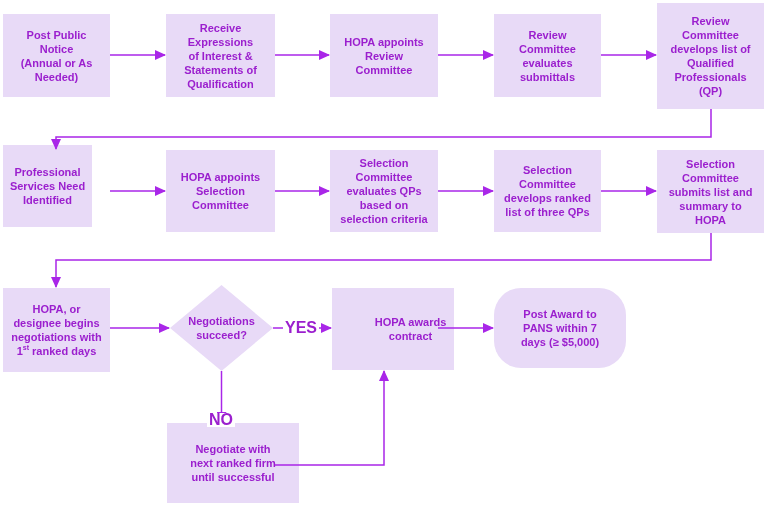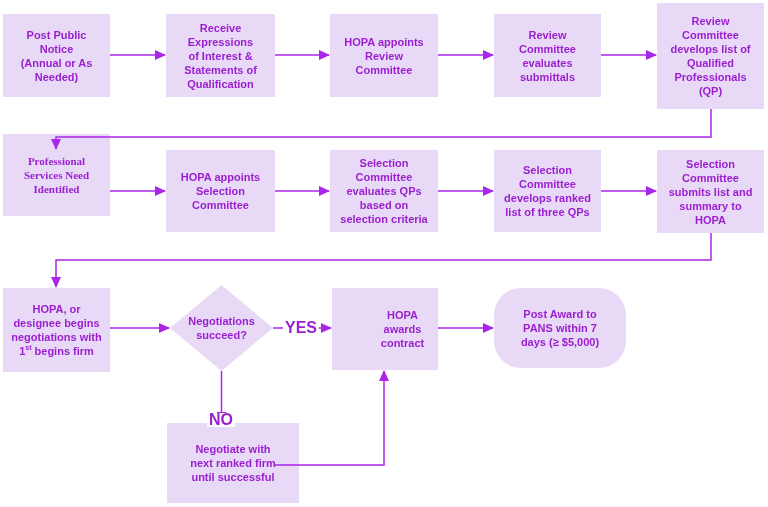--- a/index.html
+++ b/index.html
@@ -74,21 +74,21 @@
 Committee
 evaluates
 submittals</div>
   <div class="node" style="left:657px; top:3px;  width:107px; height:106px;">Review
 Committee
 develops list of
 Qualified
 Professionals
 (QP)</div>
 
-  <div class="node" style="left:3px;   top:134px; width:107px; height:82px;font-family:Liberation Serif, serif;">Professional
+  <div class="node" style="left:3px;   top:145px; width:89px; height:82px;">Professional
 Services Need
 Identified</div>
   <div class="node" style="left:166px; top:150px; width:109px; height:82px;">HOPA appoints
 Selection
 Committee</div>
   <div class="node" style="left:330px; top:150px; width:108px; height:82px;">Selection
 Committee
 evaluates QPs
 based on
 selection criteria</div>
@@ -99,25 +99,25 @@
   <div class="node" style="left:657px; top:150px; width:107px; height:83px;">Selection
 Committee
 submits list and
 summary to
 HOPA</div>
 
   <div class="node" style="left:3px; top:288px; width:107px; height:84px;">
     <div><span>HOPA, or
 designee begins
 negotiations with
-1</span><span class="sup">st</span><span> begins firm</span></div>
+1</span><span class="sup">st</span><span> ranked days</span></div>
   </div>
   <div class="node diamond" style="left:170px; top:285px; width:103px; height:86px;">Negotiations
 succeed?</div>
-  <div class="node" style="left:332px; top:288px; width:106px; height:82px;padding-left:38px;">HOPA awards
+  <div class="node" style="left:332px; top:288px; width:122px; height:82px;padding-left:38px;">HOPA awards
 contract</div>
   <div class="node" style="left:494px; top:288px; width:132px; height:80px;border-radius:27px;">Post Award to
 PANS within 7
 days (≥ $5,000)</div>
 
   <div class="node" style="left:167px; top:423px; width:132px; height:80px;">Negotiate with
 next ranked firm
 until successful</div>
 
   <svg id="connectors" viewBox="0 0 768 507" xmlns="http://www.w3.org/2000/svg">

